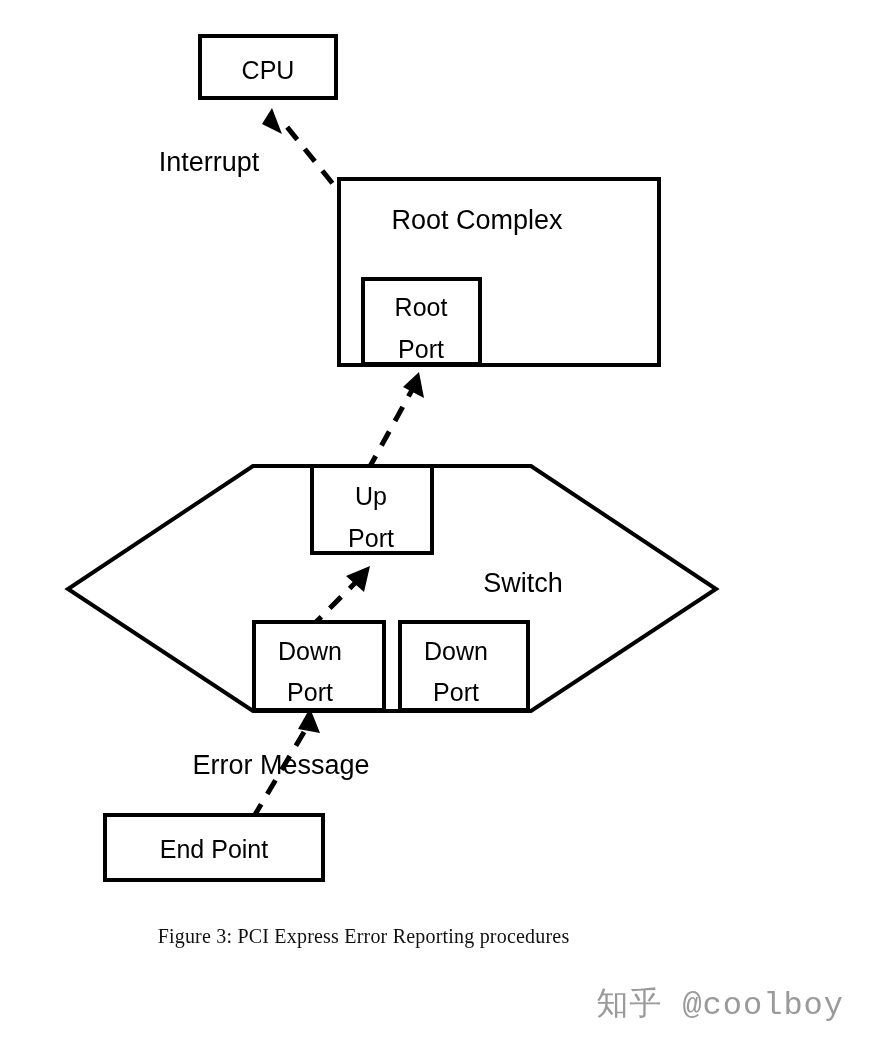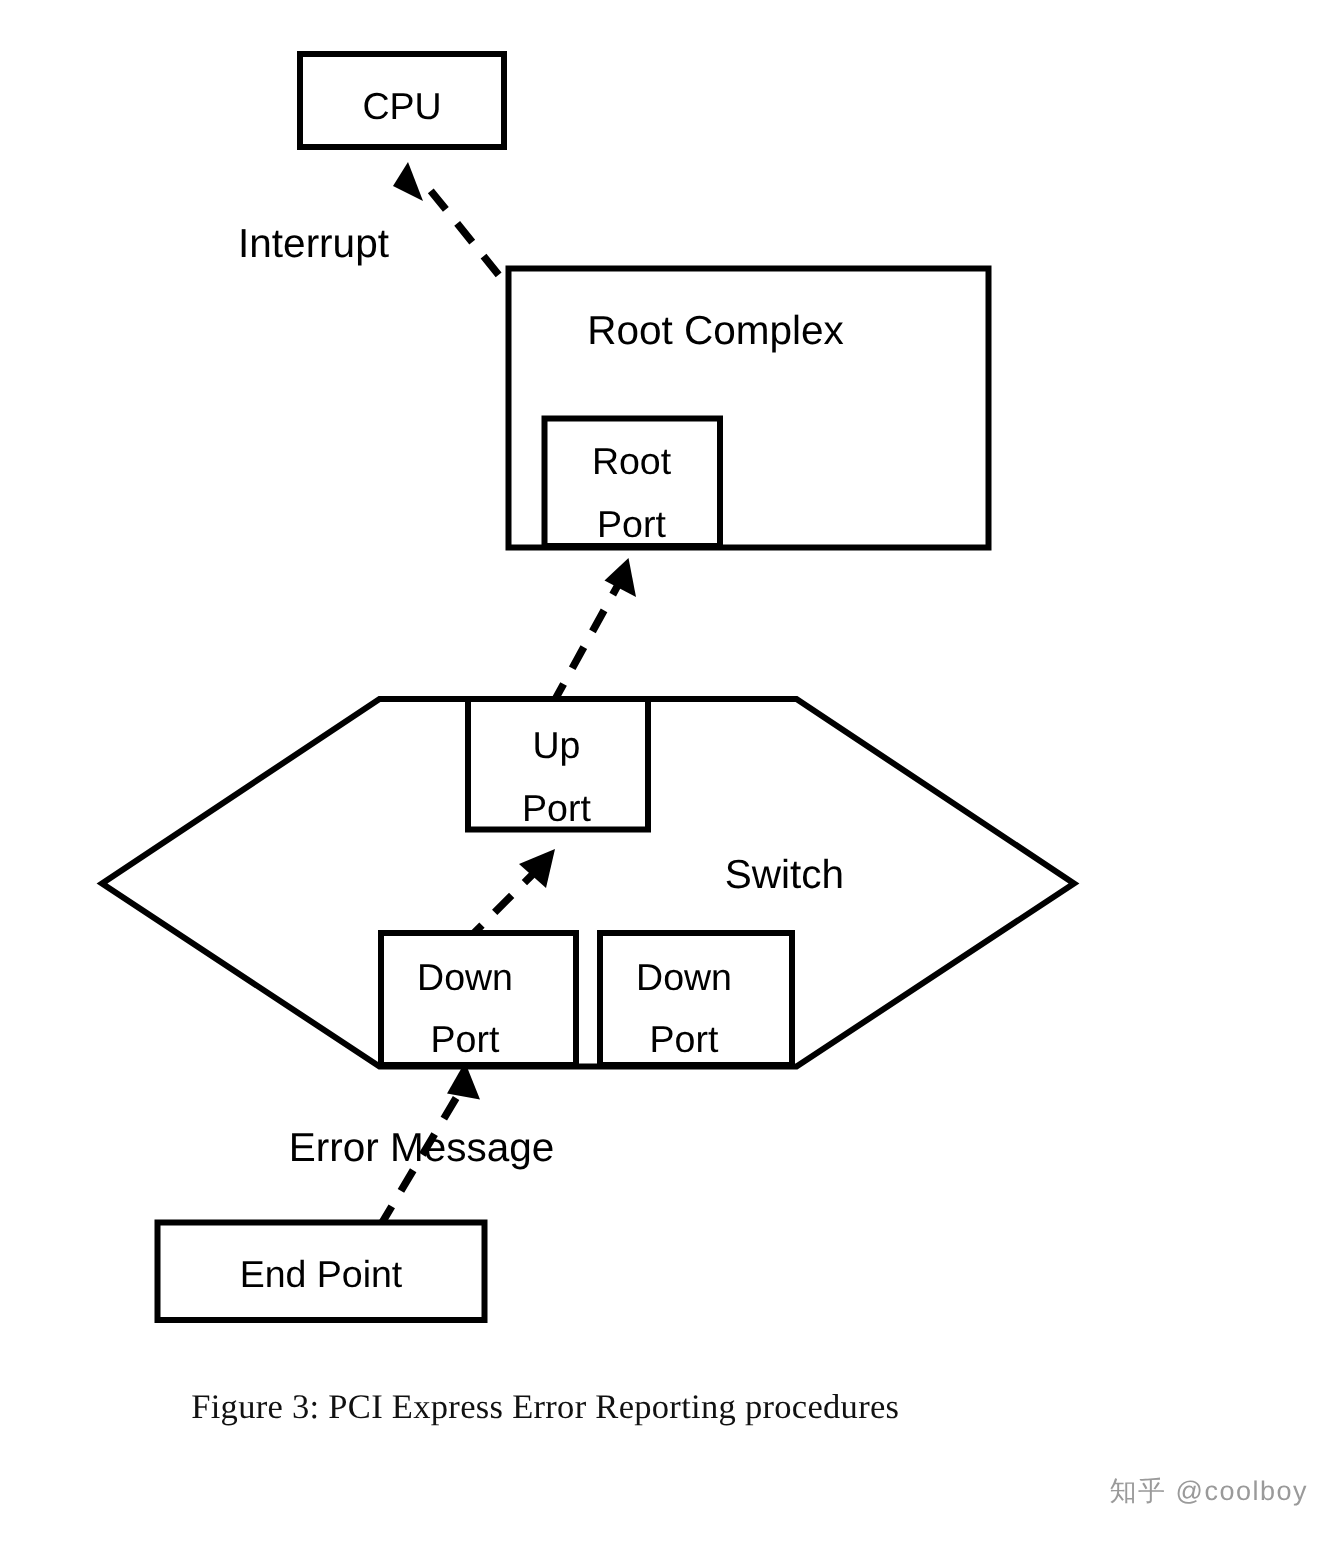--- a/index.html
+++ b/index.html
@@ -44,30 +44,30 @@
     font-size: 27px;
     fill: #000000;
   }
   .caption {
     position: absolute;
     left: 0;
     top: 925px;
     width: 727px;
     text-align: center;
     font-family: "Liberation Serif", serif;
-    font-size: 23px;
+    font-size: 20px;
     color: #111111;
     letter-spacing: 0.2px;
   }
   .watermark {
     position: absolute;
-    right: 12px;
+    right: 40px;
     top: 982px;
-    font-family: Liberation Sans, sans-serif;
-    font-size: 18px;
+    font-family: Liberation Mono, monospace;
+    font-size: 32px;
     color: #9a9a9a;
     letter-spacing: 1px;
   }
   .box-rect {
     fill: #ffffff;
     stroke: #000000;
     stroke-width: 4;
   }
   .switch-poly {
     fill: none;

